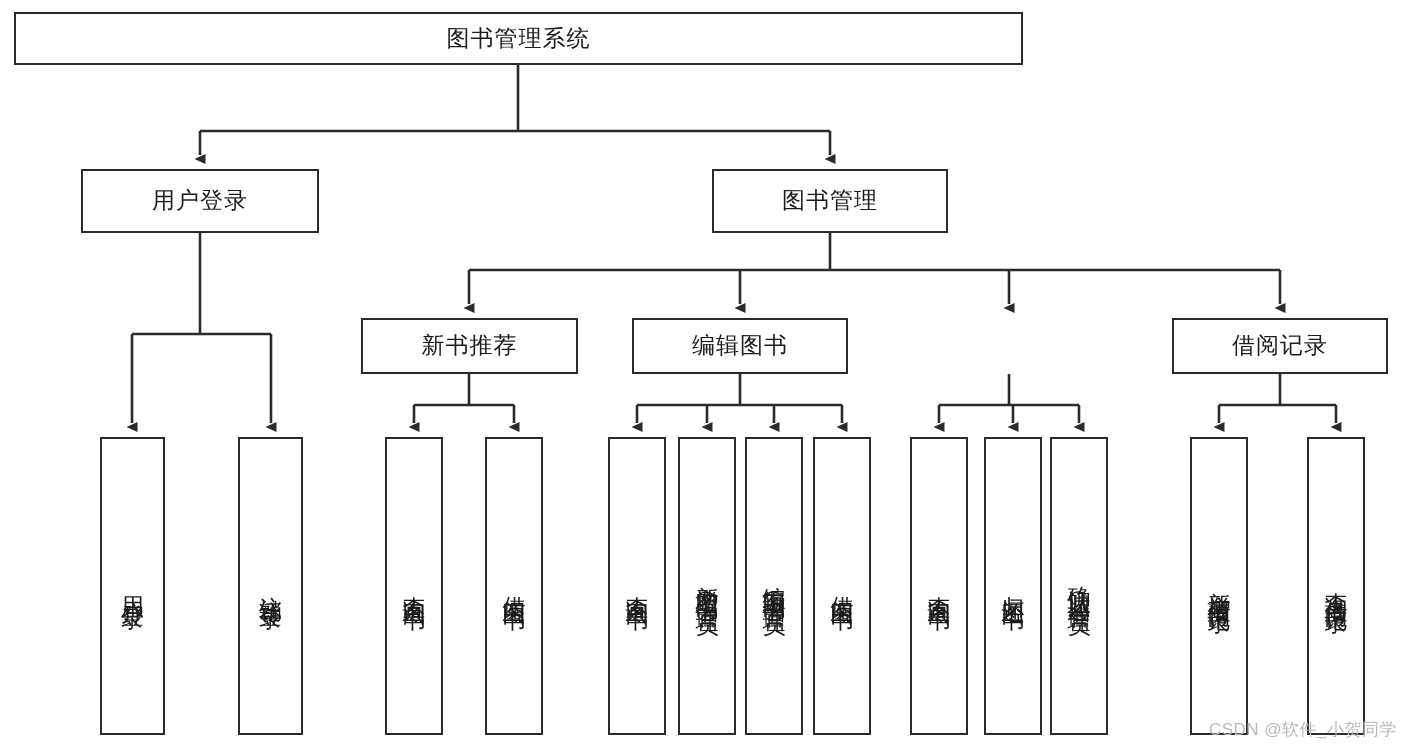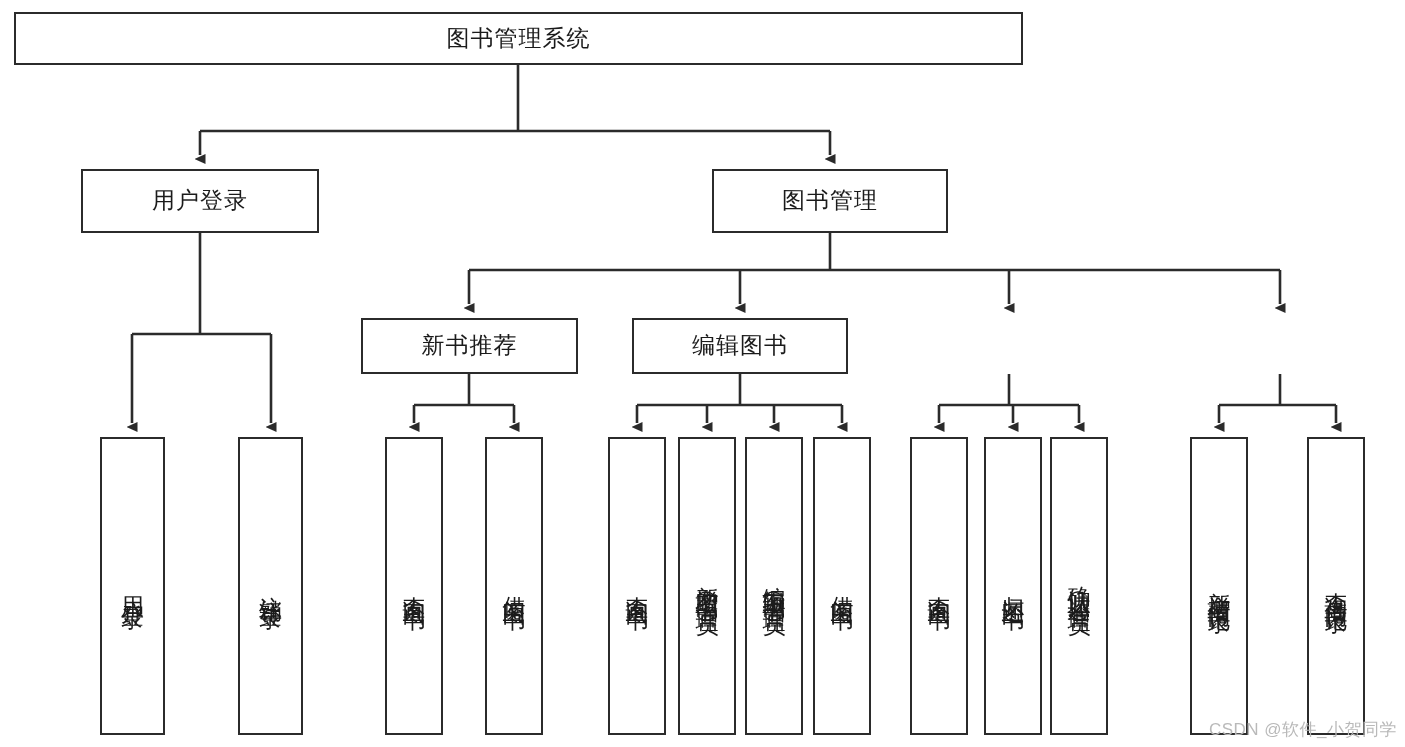--- a/index.html
+++ b/index.html
@@ -138,20 +138,23 @@
   <div class="node h" style="left:361px;top:318px;width:217px;height:56px;">
     <span>新书推荐</span>
   </div>
 
   <div class="node h" style="left:712px;top:169px;width:236px;height:64px;">
     <span>图书管理</span>
   </div>
   <div class="node h" style="left:632px;top:318px;width:216px;height:56px;">
     <span>编辑图书</span>
   </div>
+  <div class="node h" style="left:1172px;top:318px;width:216px;height:56px;">
+    <span>借阅记录</span>
+  </div>
 
   <div class="node v" style="left:100px;top:437px;width:65px;height:298px;">
     <span class="vtext">用户登录</span>
   </div>
   <div class="node v" style="left:238px;top:437px;width:65px;height:298px;">
     <span class="vtext">注销登录</span>
   </div>
 
   <div class="node v" style="left:385px;top:437px;width:58px;height:298px;">
     <span class="vtext">查询图书</span>

